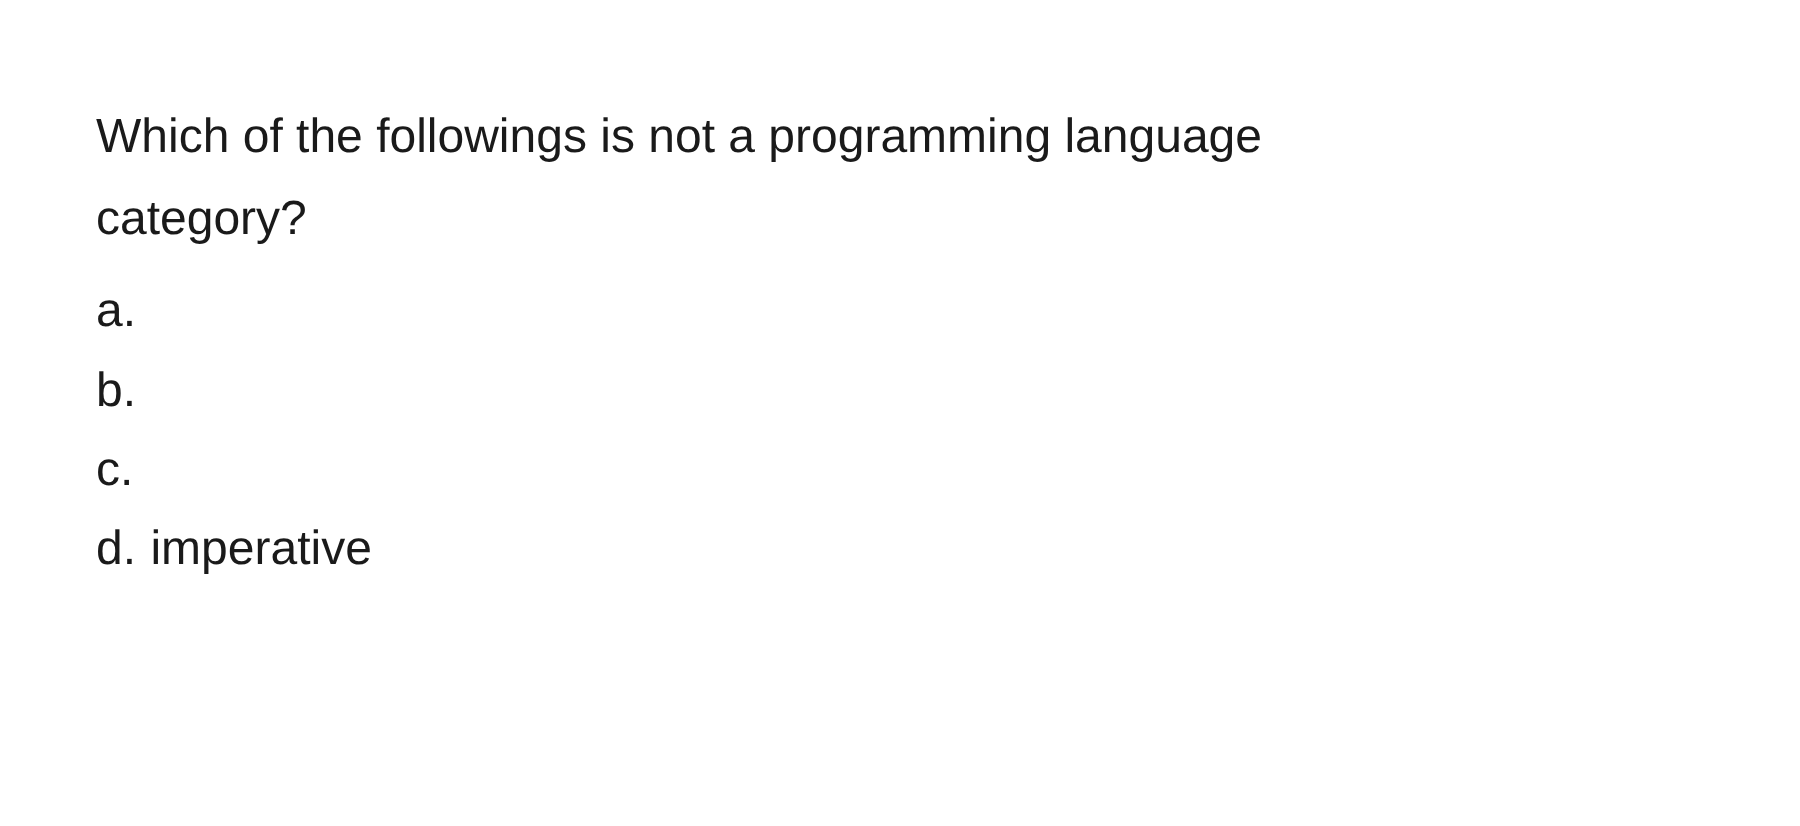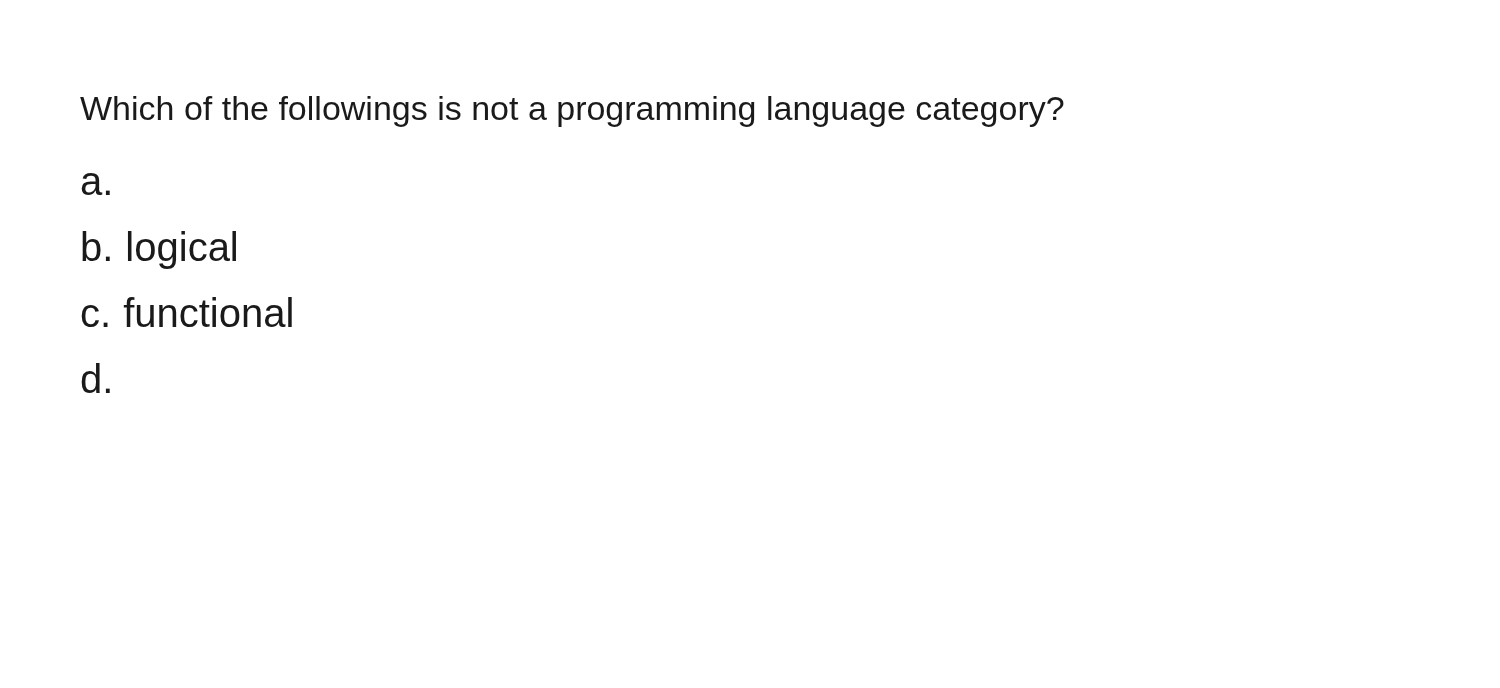--- a/index.html
+++ b/index.html
@@ -12,21 +12,21 @@
       height: 688px;
       background: #ffffff;
       font-family: -apple-system, BlinkMacSystemFont, "Segoe UI", Helvetica, Arial, sans-serif;
       color: #1a1a1a;
       padding: 80px 80px 0 80px;
     }
     .question-container {
       max-width: 1000px;
     }
     .question-text {
-      font-size: 34px;
+      font-size: 40px;
       line-height: 1.7;
       font-weight: 400;
       margin-bottom: 10px;
     }
     .options {
       display: flex;
       flex-direction: column;
       gap: 0;
     }
     .option {
@@ -43,23 +43,22 @@
 <body>
 
 <div class="question-container">
   <p class="question-text">Which of the followings is not a programming language category?</p>
   <div class="options">
     <div class="option">
       <span class="option-letter">a.</span>
     </div>
     <div class="option">
       <span class="option-letter">b.</span>
-      <span>logical</span>
     </div>
     <div class="option">
       <span class="option-letter">c.</span>
-      <span>functional</span>
     </div>
     <div class="option">
       <span class="option-letter">d.</span>
+      <span>imperative</span>
     </div>
   </div>
 </div>
 
 </body></html>

